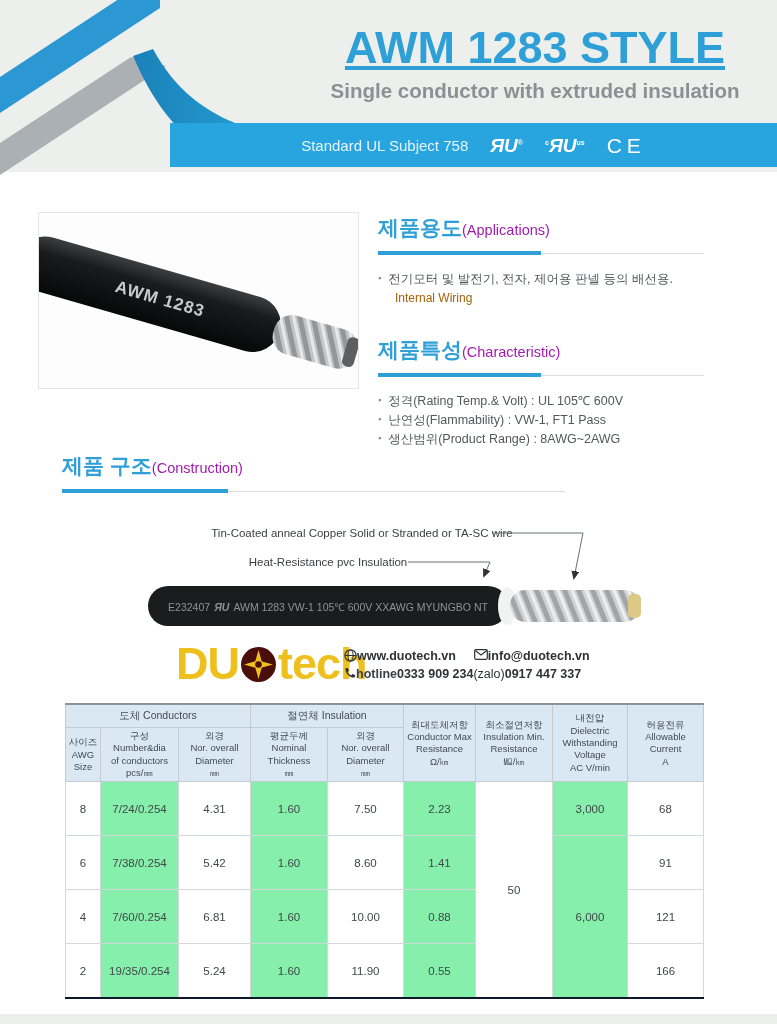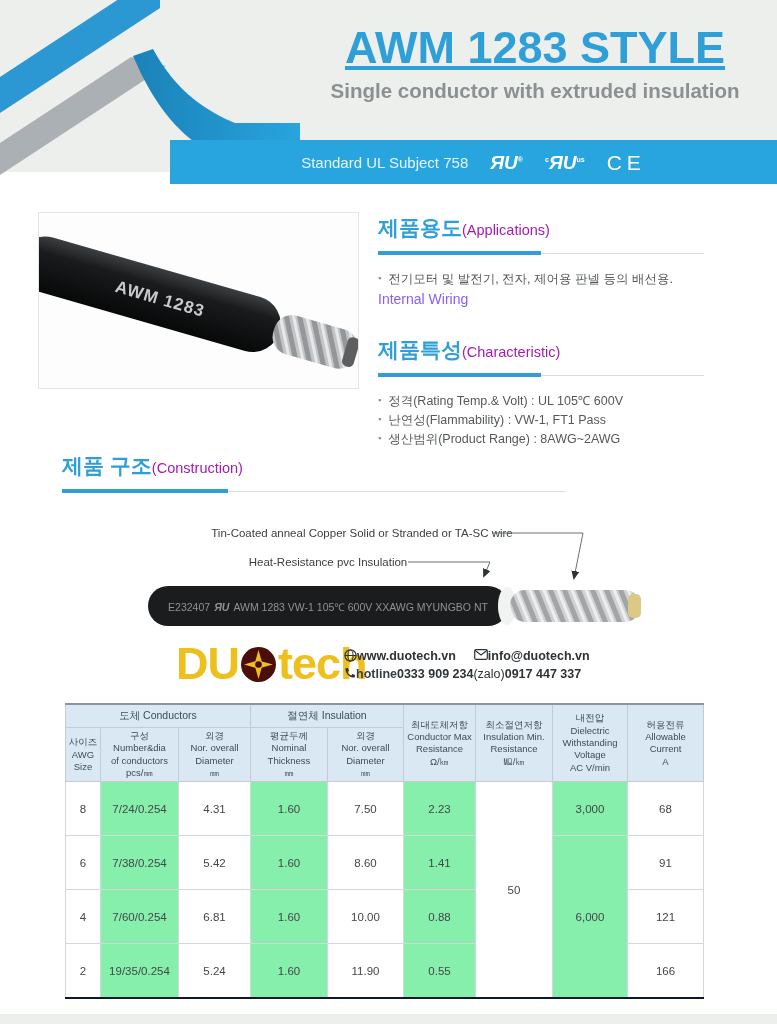--- a/index.html
+++ b/index.html
@@ -5,21 +5,21 @@
   html,body{margin:0;padding:0;}
   .page{position:relative;width:777px;height:1024px;background:#edefec;overflow:hidden;
         font-family:"Liberation Sans",sans-serif;-webkit-font-smoothing:antialiased;}
   .white-bg{position:absolute;left:0;top:172px;width:777px;height:842px;background:#ffffff;}
 
   
   .ribbon{position:absolute;left:0;top:0;}
   .titlebox{position:absolute;left:300px;top:22px;width:470px;text-align:center;}
   .main-title{margin:0;font-size:45px;font-weight:bold;color:#2f9fd7;letter-spacing:0;text-decoration:underline;}
   .sub-title{margin-top:5px;font-size:20.5px;font-weight:bold;color:#8b9093;}
-  .std-bar{position:absolute;left:170px;top:140px;width:607px;height:44px;background:#28a4de;
+  .std-bar{position:absolute;left:170px;top:123px;width:607px;height:44px;background:#28a4de;
            display:flex;align-items:center;justify-content:center;gap:22px;}
   .std-text{font-size:15px;color:#e6f5fd;}
   .ul-mark{color:#fff;font-weight:bold;font-size:19px;font-style:italic;line-height:1;position:relative;}
   .ul-mark .tiny{font-size:7px;font-style:normal;vertical-align:super;}
   .ce-mark{color:#fff;font-size:21px;letter-spacing:5px;font-weight:400;line-height:1;}
 
   
   .photo{position:absolute;left:38px;top:212px;width:319px;height:175px;background:#fcfdfc;
          border:1px solid #e3e6e3;overflow:hidden;}
 
@@ -27,21 +27,21 @@
   .sec{position:absolute;}
   .sec-h .ko{font-size:21px;font-weight:bold;color:#2f9fd7;}
   .sec-h .en{font-size:14.5px;font-weight:normal;color:#a21caf;}
   .rule{position:relative;height:5px;margin-top:9px;}
   .rule::before{content:"";position:absolute;left:0;top:2px;width:100%;height:1px;background:#d9dddf;}
   .rule::after{content:"";position:absolute;left:0;top:0;width:50%;height:4px;background:#2f9fd7;}
   .rule.con::after{width:33%;}
   .bullets{margin-top:14px;}
   .li{display:flex;font-size:12.5px;color:#54585b;line-height:1.5;}
   .li .b{color:#8a8f92;margin-right:7px;font-size:9px;transform:translateY(2px);}
-  .li-sub{margin-left:0;font-size:14px;color:#8b5cf6;line-height:1.5;}
+  .li-sub{margin-left:17px;font-size:12px;color:#a16207;line-height:1.5;}
 
   
   .diagram{position:absolute;left:70px;top:518px;}
 
   
   .brand{position:absolute;left:176px;top:642px;display:flex;align-items:center;}
   .logo-text{font-size:45px;font-weight:800;color:#eec01d;letter-spacing:-1px;line-height:44px;}
   .logo-dot{margin:0 1px;display:block;}
   .contacts{position:absolute;left:344px;top:649px;font-size:12.5px;color:#2e3337;}
   .c-row{display:flex;align-items:flex-start;gap:0;}

